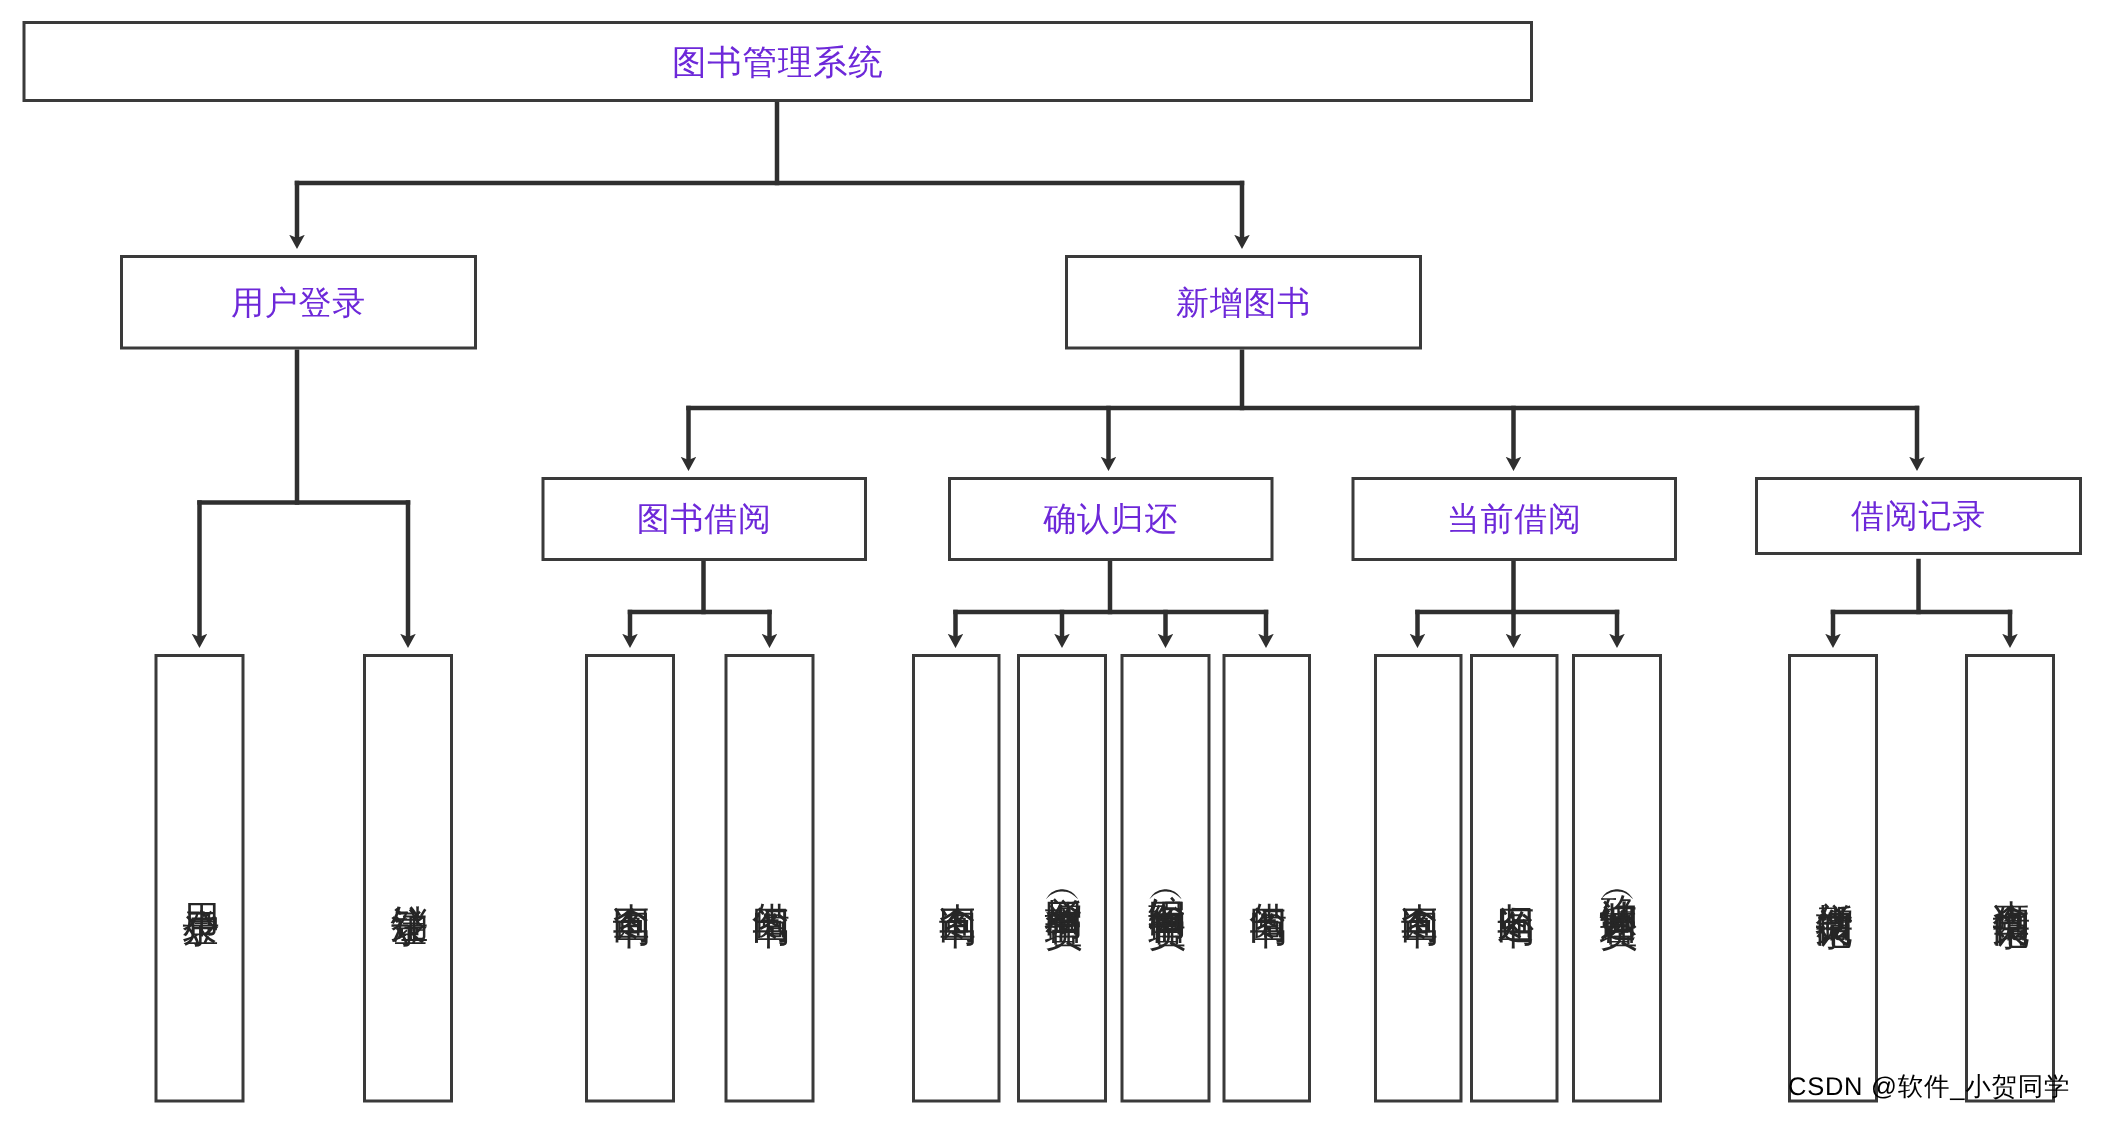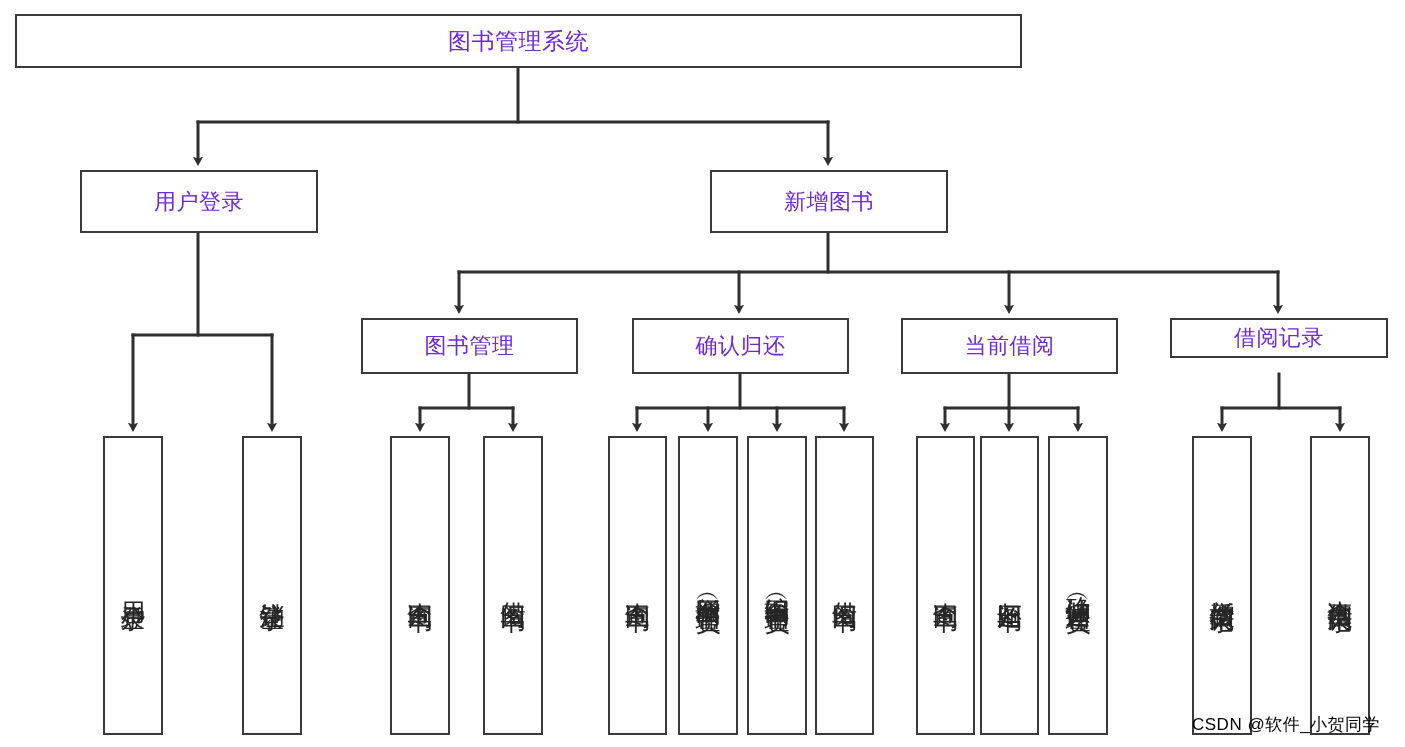--- a/index.html
+++ b/index.html
@@ -121,29 +121,29 @@
   </div>
 
   <div class="node lvl2" style="left:80px;top:170px;width:238px;height:63px;">
     <span class="lbl">用户登录</span>
   </div>
   <div class="node lvl2" style="left:710px;top:170px;width:238px;height:63px;">
     <span class="lbl">新增图书</span>
   </div>
 
   <div class="node lvl3" style="left:361px;top:318px;width:217px;height:56px;">
-    <span class="lbl">图书管理</span>
+    <span class="lbl">图书借阅</span>
   </div>
   <div class="node lvl3" style="left:632px;top:318px;width:217px;height:56px;">
     <span class="lbl">确认归还</span>
   </div>
   <div class="node lvl3" style="left:901px;top:318px;width:217px;height:56px;text-align:right;">
     <span class="lbl">当前借阅</span>
   </div>
-  <div class="node lvl3" style="left:1170px;top:318px;width:218px;height:40px;">
+  <div class="node lvl3" style="left:1170px;top:318px;width:218px;height:52px;">
     <span class="lbl">借阅记录</span>
   </div>
 
   <div class="node leaf" style="left:103px;top:436px;width:60px;height:299px;">
     <span class="lbl">用户登录</span>
   </div>
   <div class="node leaf" style="left:242px;top:436px;width:60px;height:299px;">
     <span class="lbl">注销登录</span>
   </div>
 

